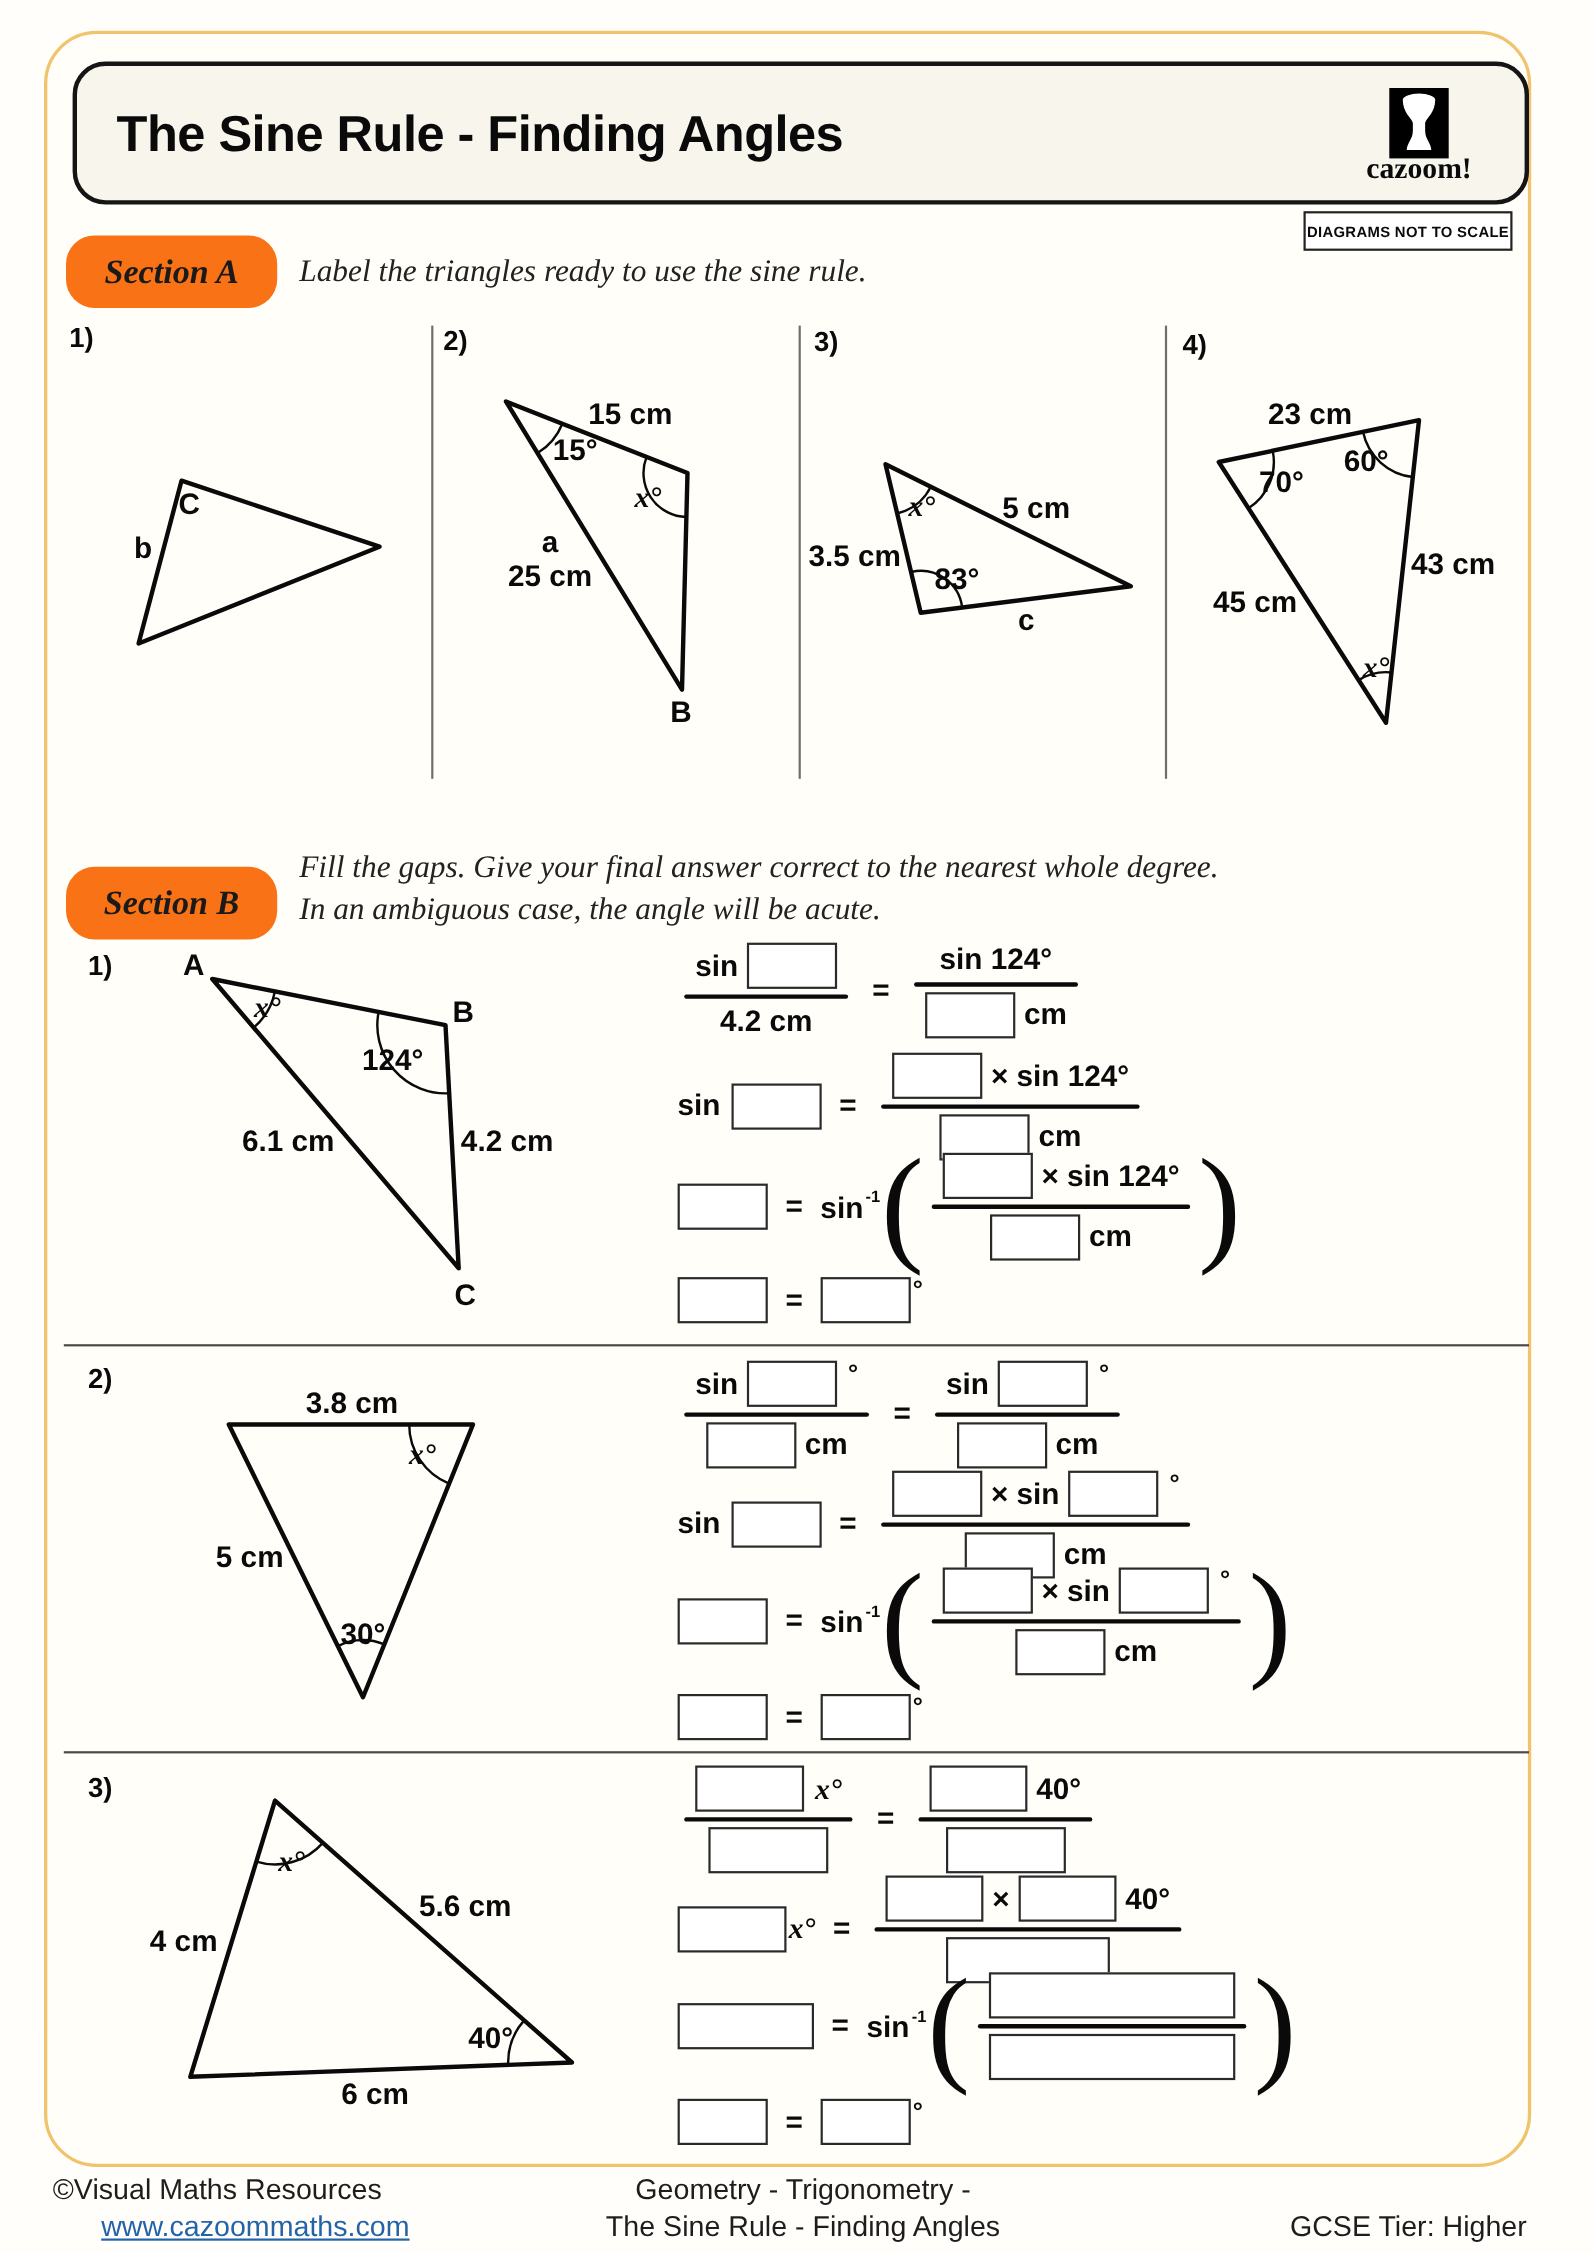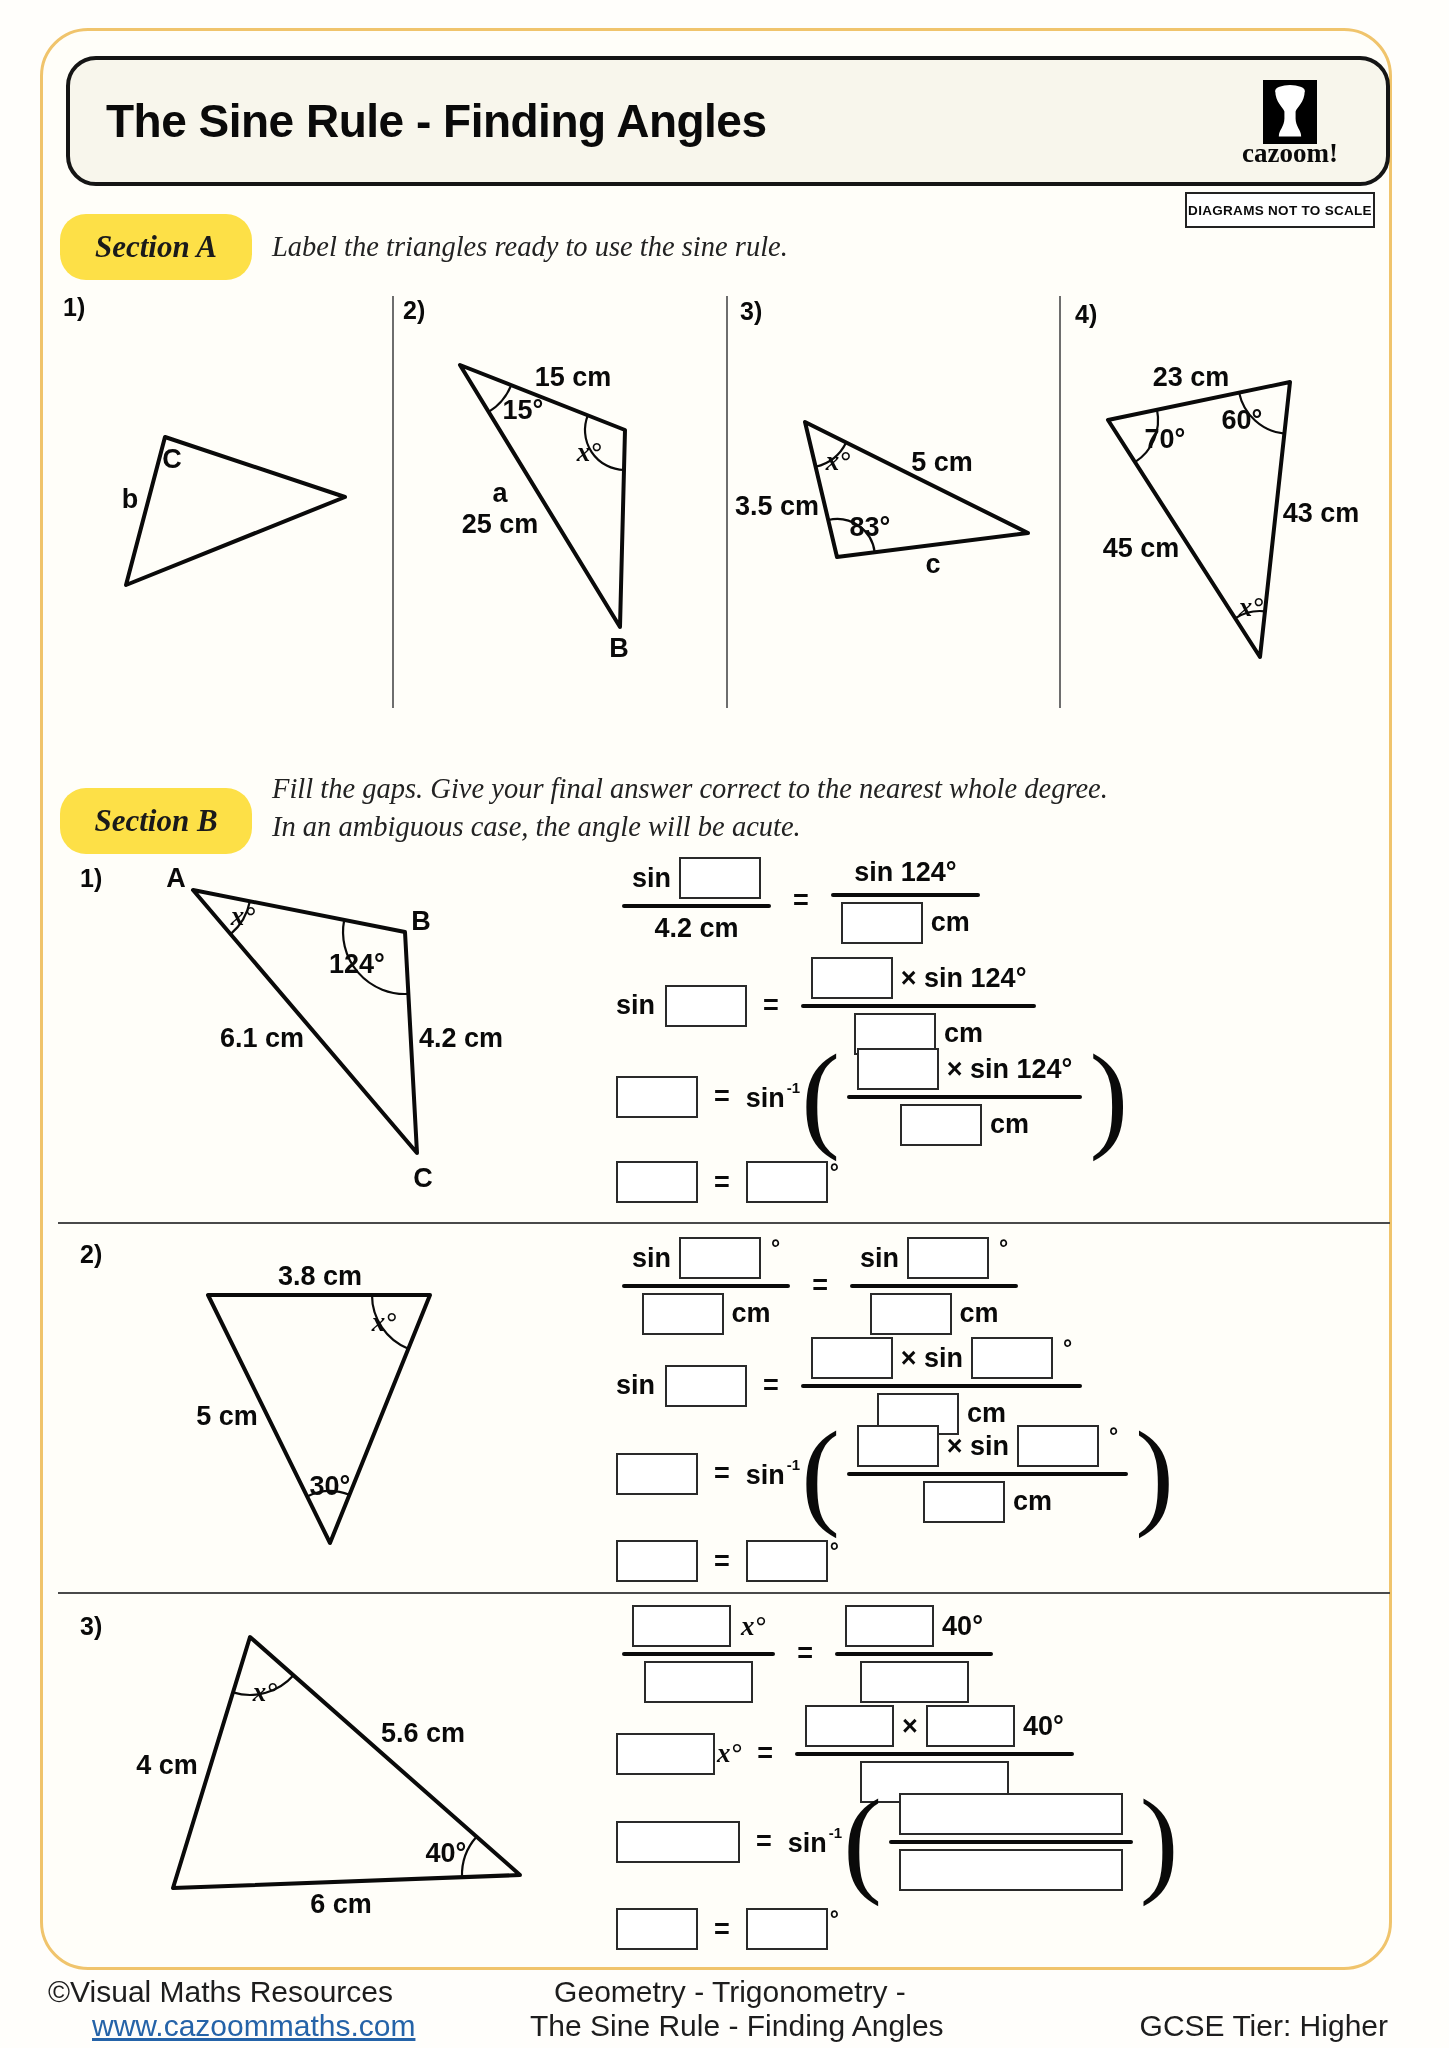--- a/index.html
+++ b/index.html
@@ -11,21 +11,21 @@
   .titlebox{position:absolute;left:66px;top:56px;width:1316px;height:122px;background:#f8f6ec;
             border:4px solid #151515;border-radius:30px;display:flex;align-items:center;}
   .title{margin-left:36px;font-size:46px;font-weight:bold;letter-spacing:-.5px;}
   .logo-square{position:absolute;left:1263px;top:80px;width:54px;height:64px;background:#000;}
   .brand{position:absolute;left:1226px;top:138px;width:128px;text-align:center;
          font-family:"Liberation Serif",serif;font-weight:bold;font-size:27px;}
   .scale-note{position:absolute;left:1185px;top:192px;width:186px;height:32px;border:2px solid #222;
               background:#fff;display:flex;align-items:center;justify-content:center;
               font-size:13.5px;font-weight:bold;letter-spacing:.3px;}
   
-  .pill{position:absolute;background:#fde047;border-radius:26px;display:flex;align-items:center;
+  .pill{position:absolute;background:#f97316;border-radius:26px;display:flex;align-items:center;
         justify-content:center;font-family:"Liberation Serif",serif;font-weight:bold;
         font-style:italic;font-size:31px;color:#1a1a1a;}
   .instr{position:absolute;font-family:"Liberation Serif",serif;font-style:italic;
          font-size:28.5px;color:#222;line-height:38px;white-space:nowrap;}
   .qnum{position:absolute;font-weight:bold;font-size:25px;}
   .div-v{position:absolute;width:2px;background:#6e6e6e;}
   .div-h{position:absolute;left:58px;width:1332px;height:2px;background:#4a4a4a;}
   
   svg.tri{position:absolute;overflow:visible;}
   svg.tri polygon{fill:none;stroke:#0a0a0a;stroke-width:4;stroke-linejoin:round;}
@@ -41,21 +41,21 @@
   .frac{display:flex;flex-direction:column;align-items:center;margin:0 6px;}
   .num,.den{display:flex;align-items:center;gap:8px;padding:5px 10px;}
   .bar{align-self:stretch;height:3.5px;background:#0a0a0a;border-radius:2px;}
   .eq{margin:0 16px;}
   .sininv sup{font-size:15px;vertical-align:14px;margin-left:2px;}
   .paren{font-family:"Liberation Serif",serif;font-weight:normal;font-size:116px;line-height:.8;
          transform:scaleY(1.02);margin:0 1px;}
   .degtop{align-self:flex-start;font-size:23px;margin:-2px 0 0 2px;}
   .toktight{margin-left:2px;}
   
-  .foot{position:absolute;font-size:30px;color:#1d1d1d;white-space:nowrap;}
+  .foot{position:absolute;font-size:26px;color:#1d1d1d;white-space:nowrap;}
   a.weblink{color:#2563a8;text-decoration:underline;}
 </style>
 </head>
 <body>
 
 <div class="sheet">
   <div class="frame"></div>
 
   <div class="titlebox">
     <span class="title">The Sine Rule - Finding Angles</span>

